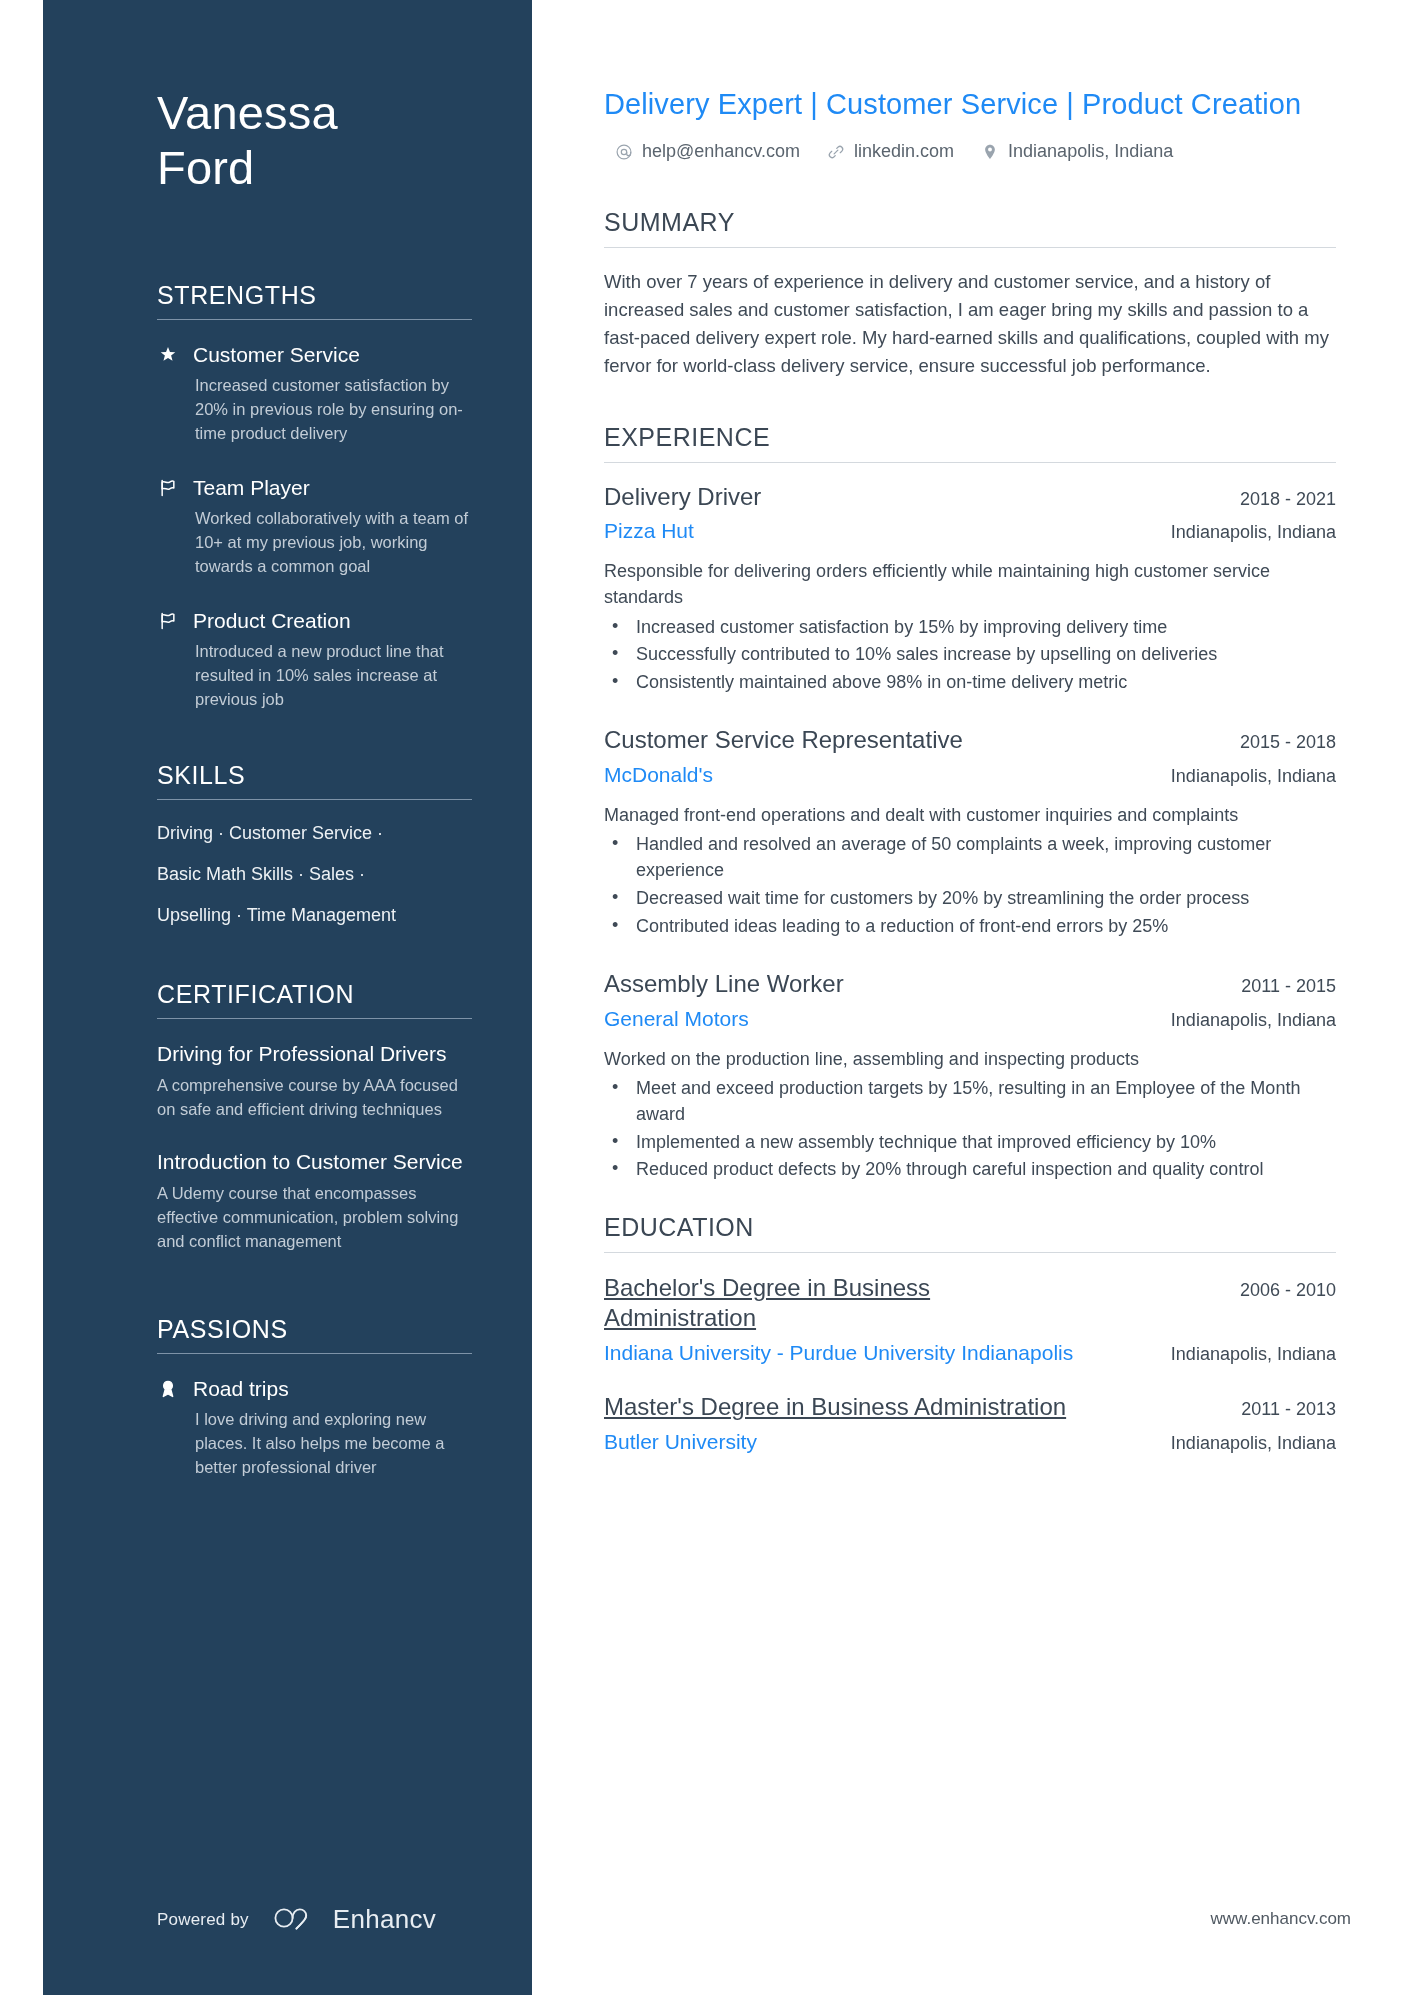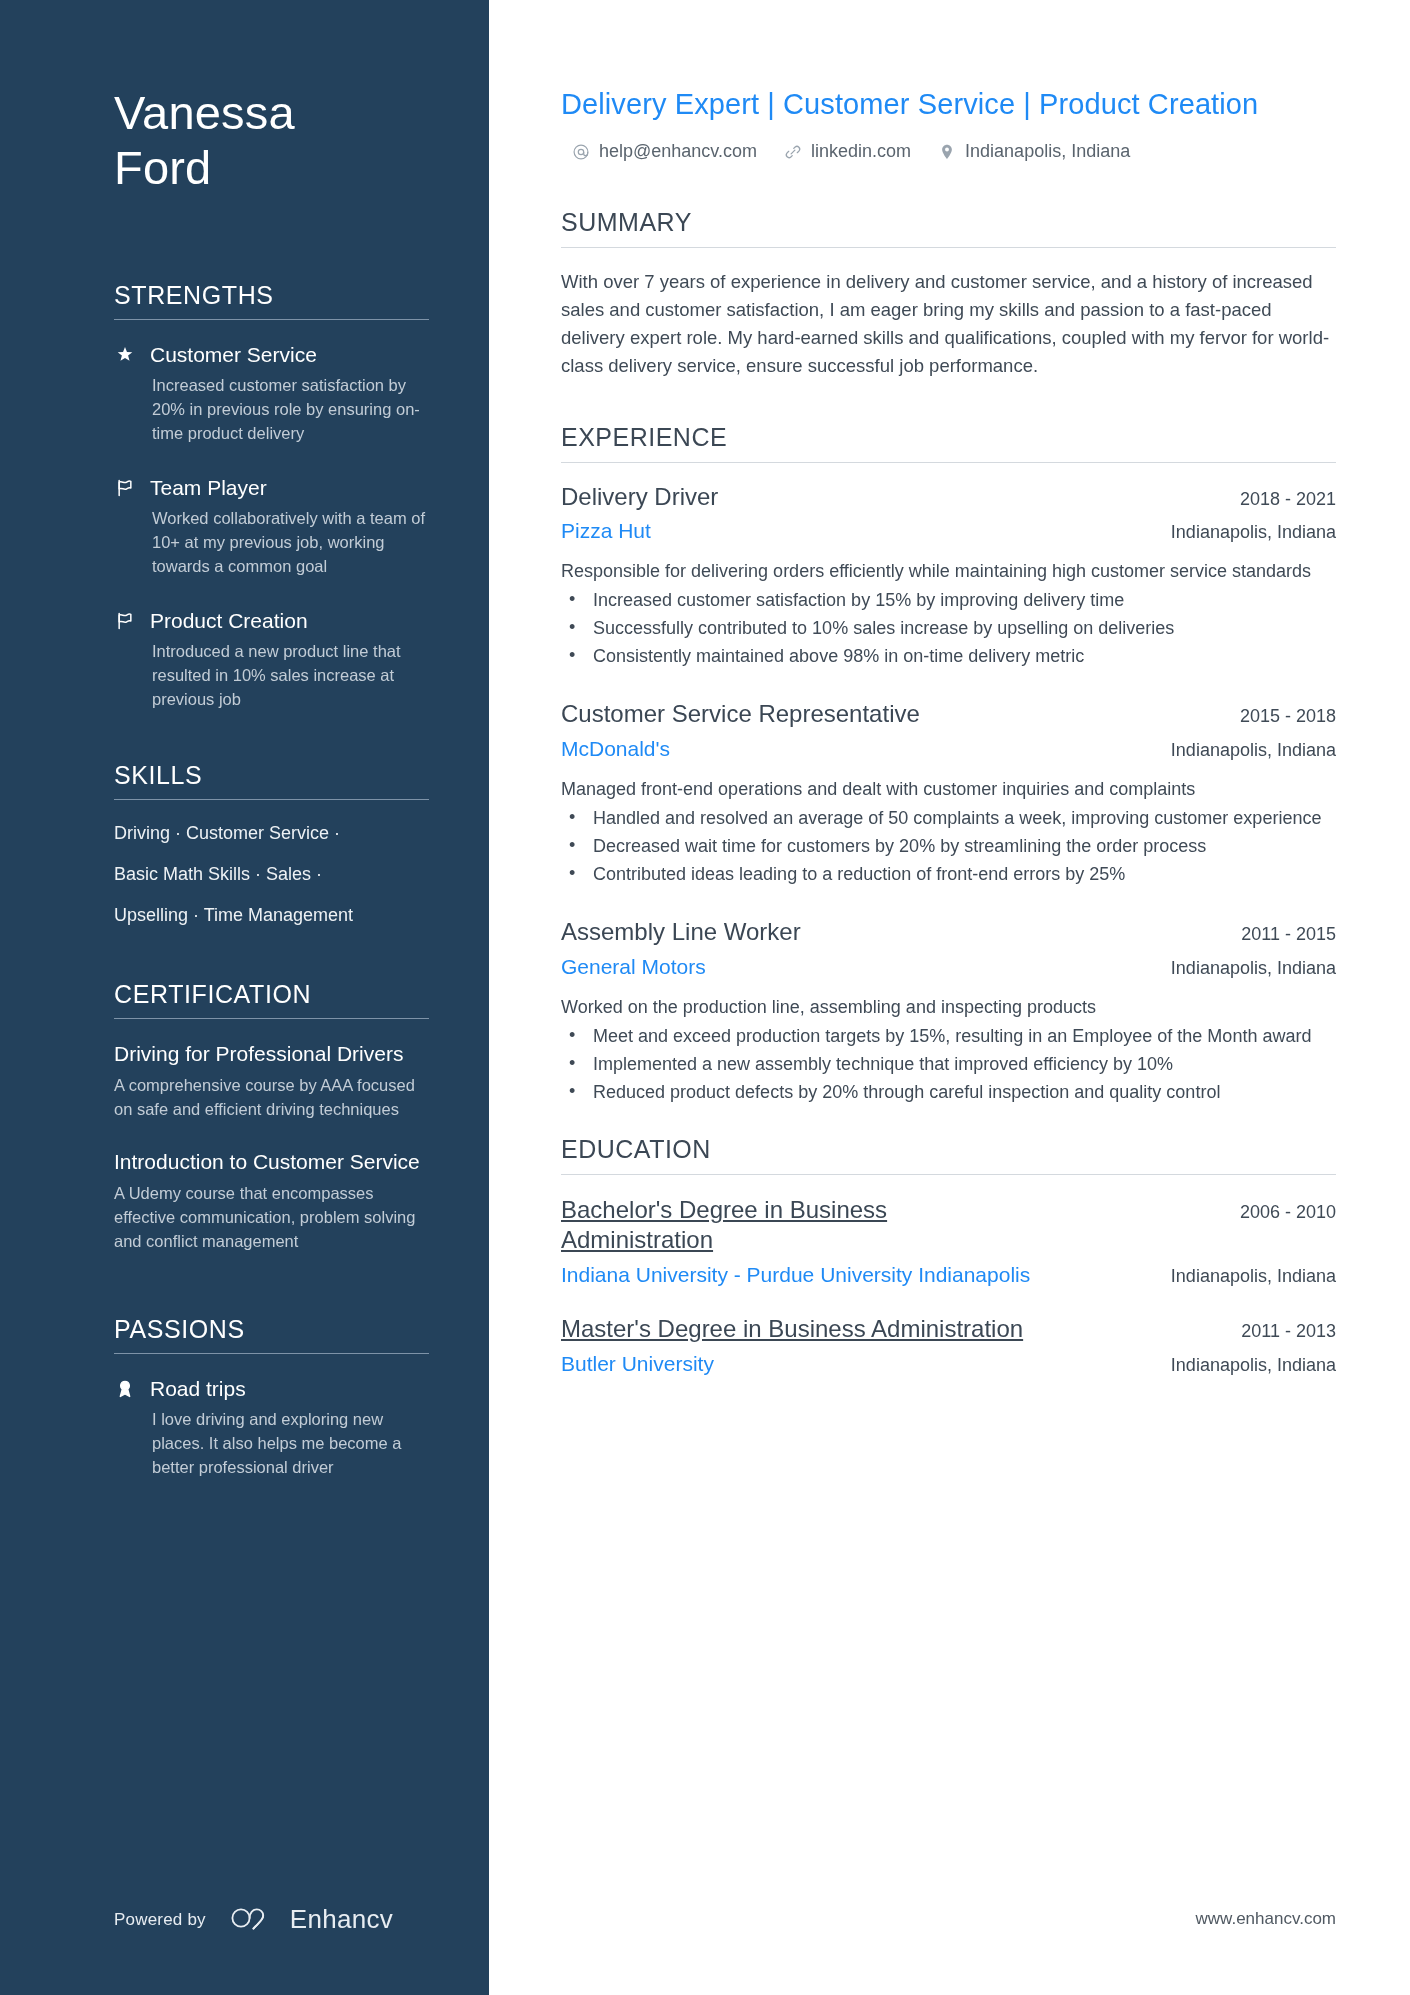--- a/index.html
+++ b/index.html
@@ -10,20 +10,21 @@
     font-family: "Liberation Sans", sans-serif;
     -webkit-font-smoothing: antialiased;
   }
   .page {
     position: relative;
     width: 1410px;
     height: 1995px;
     display: flex;
     background: #ffffff;
     overflow: hidden;
+    padding-left: 43px;
   }
 
   
   .sidebar {
     width: 489px;
     flex: 0 0 489px;
     background: #23415c;
     color: #ffffff;
     position: relative;
     padding: 0 0 0 0;
@@ -270,21 +271,21 @@
   }
   .edu-org {
     font-size: 21px;
     font-weight: 300;
     color: #1f8af5;
     line-height: 1.26;
     max-width: 480px;
   }
   .main-footer {
     position: absolute;
-    right: 74px;
+    right: 59px;
     bottom: 66px;
     font-size: 17px;
     font-weight: 300;
     color: #505962;
     text-align: center;
   }
   .exp-block { margin-top: 4px; }
 </style>
 </head>
 <body>

